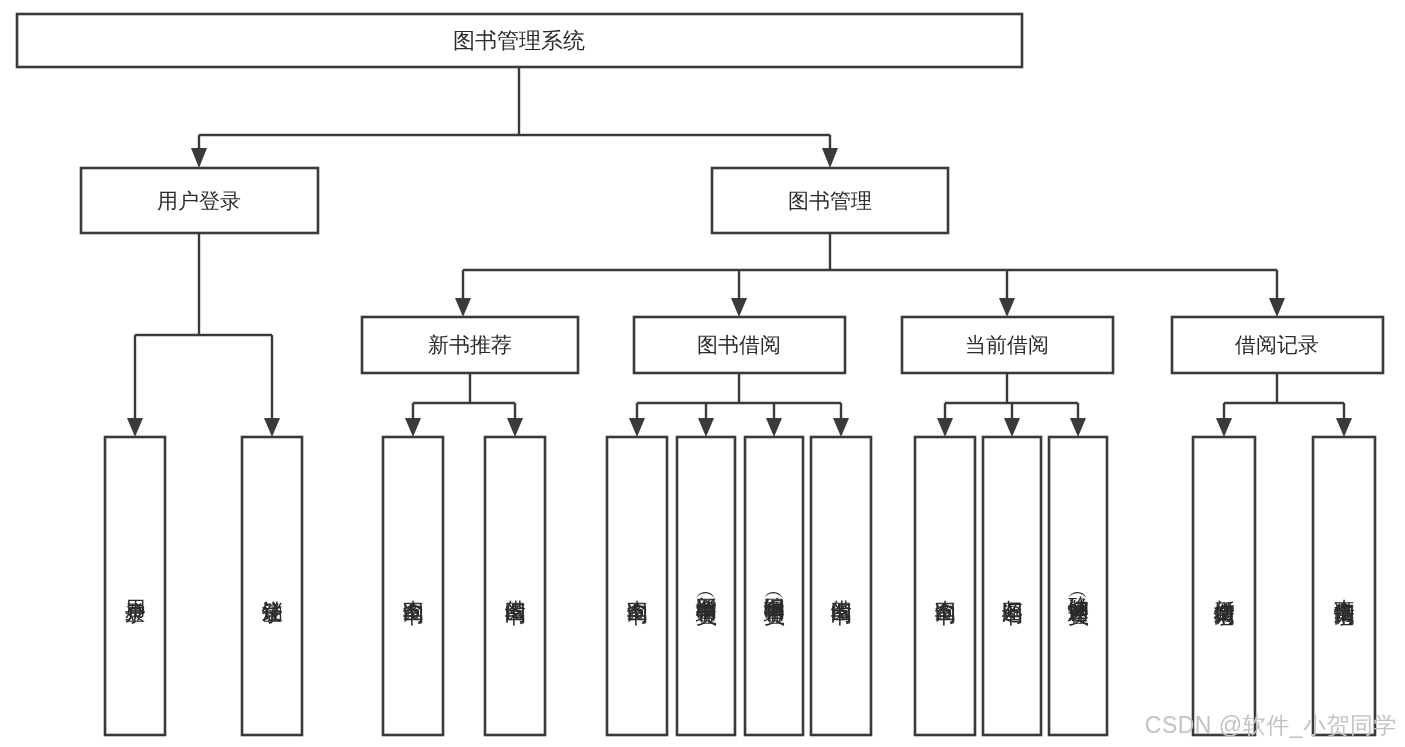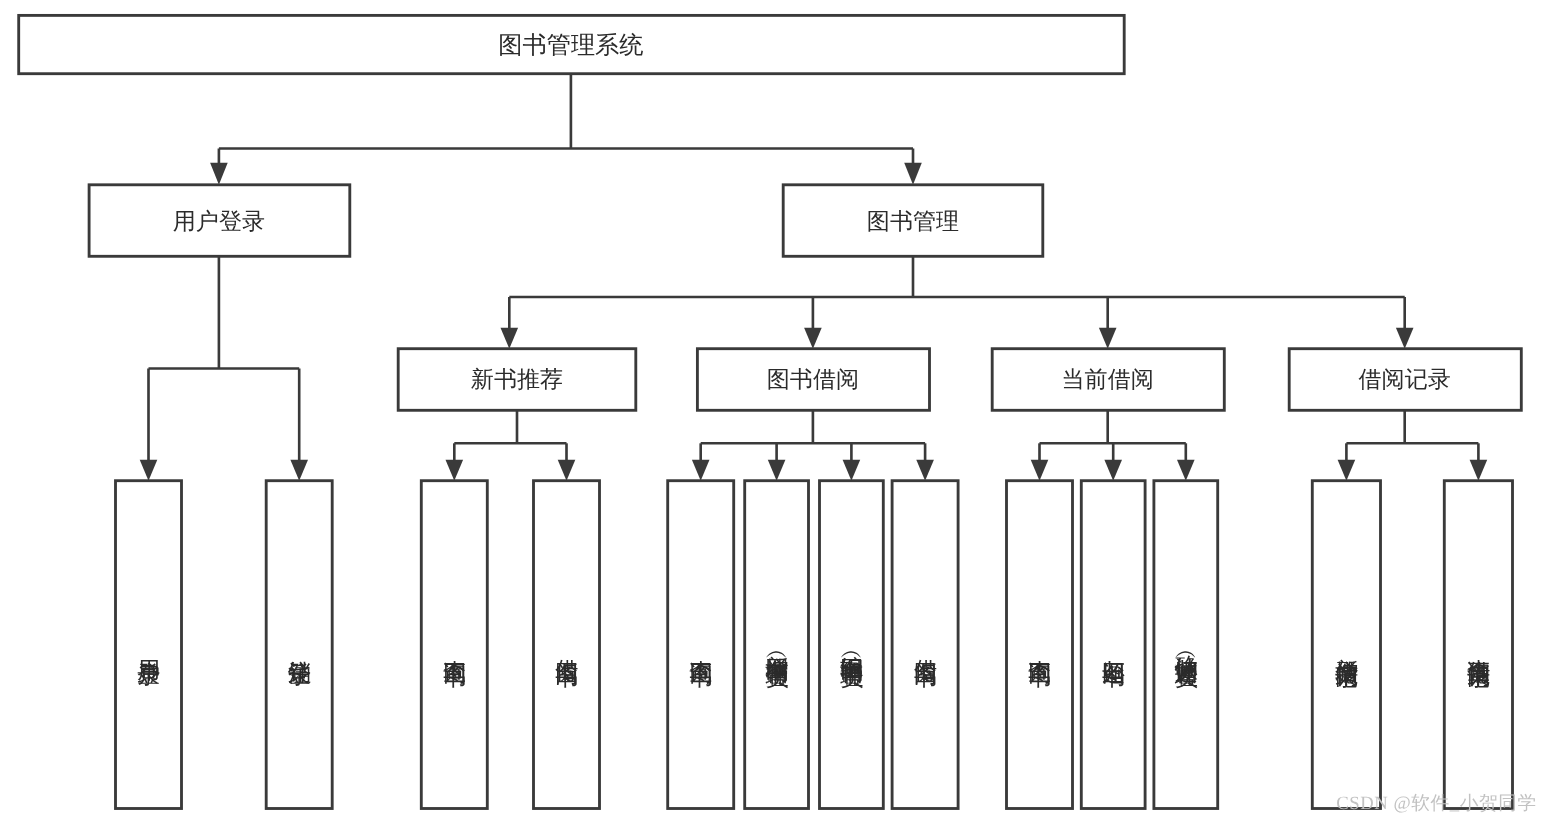--- a/index.html
+++ b/index.html
@@ -66,22 +66,22 @@
     color: #2b2b2b;
     letter-spacing: 1.5px;
     white-space: nowrap;
     pointer-events: none;
     user-select: none;
   }
   .watermark {
     position: absolute;
     right: 8px;
     bottom: 6px;
-    font-family: Liberation Serif, serif;
-    font-size: 17px;
+    font-family: Liberation Sans, sans-serif;
+    font-size: 23px;
     color: #c2c2c2;
     letter-spacing: 0.5px;
     white-space: nowrap;
   }
 </style>
 </head>
 <body>
 
 <div id="diagram-root">
 

